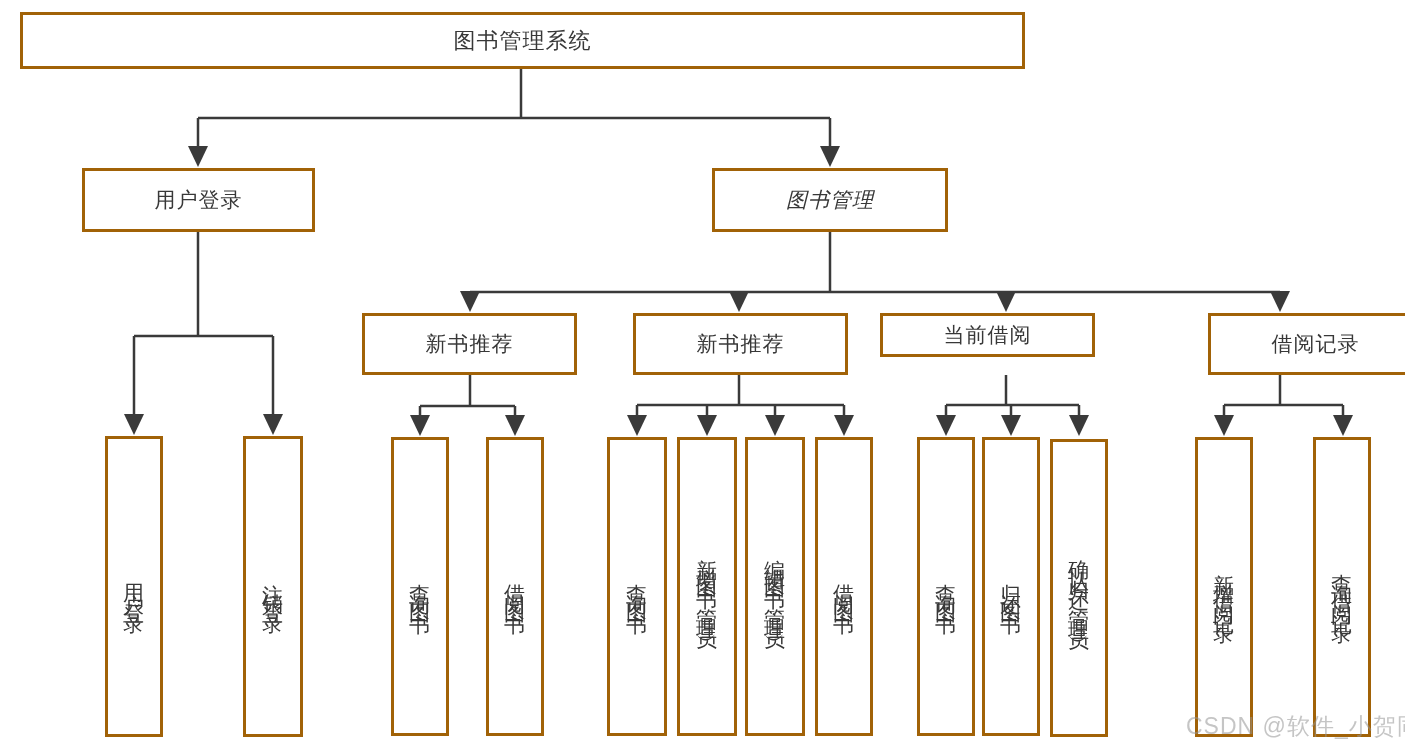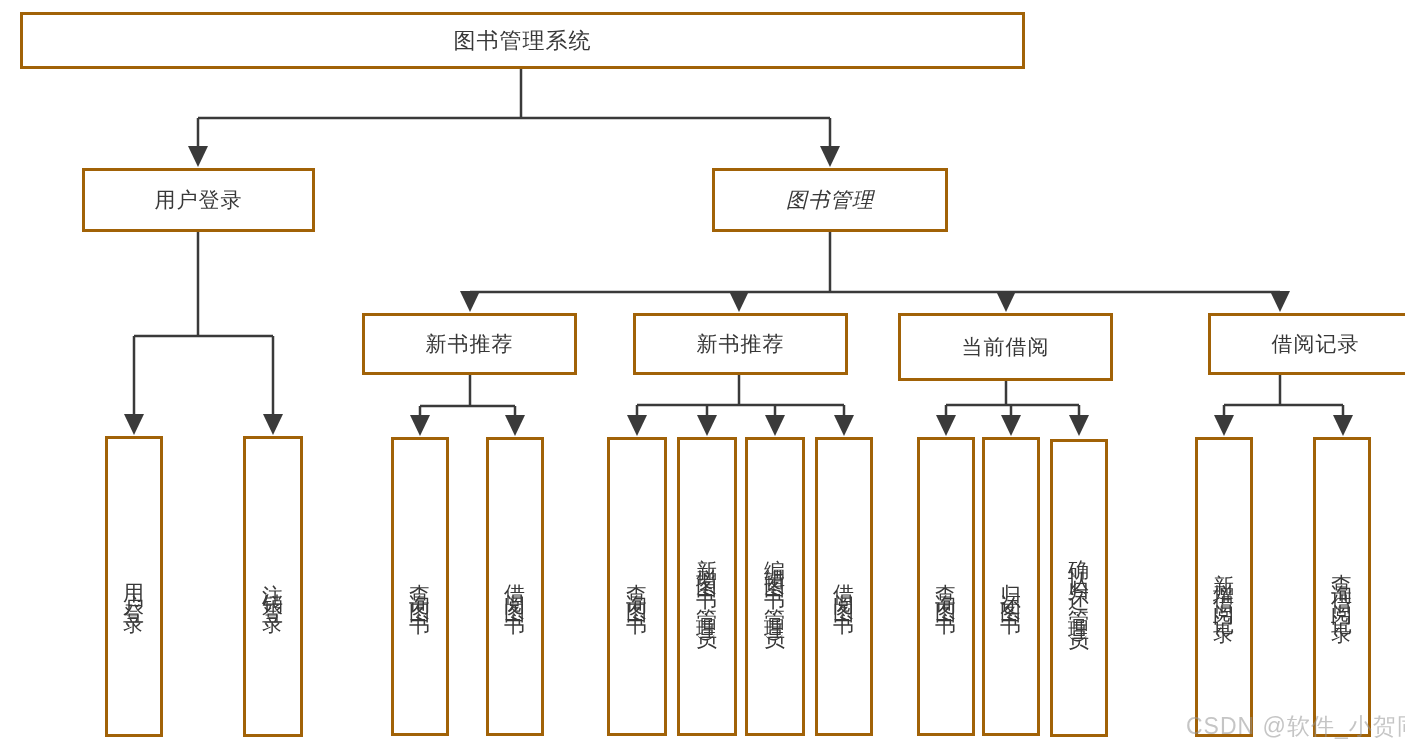--- a/index.html
+++ b/index.html
@@ -114,21 +114,21 @@
   <div class="node hbox" style="left:712px;top:168px;width:236px;height:64px;font-style:italic;">
     <span>图书管理</span>
   </div>
 
   <div class="node hbox" style="left:362px;top:313px;width:215px;height:62px;">
     <span>新书推荐</span>
   </div>
   <div class="node hbox" style="left:633px;top:313px;width:215px;height:62px;">
     <span>新书推荐</span>
   </div>
-  <div class="node hbox" style="left:898px;top:313px;width:215px;height:68px;">
+  <div class="node hbox" style="left:880px;top:313px;width:215px;height:44px;">
     <span>当前借阅</span>
   </div>
   <div class="node hbox" style="left:1172px;top:313px;width:215px;height:62px;margin-left:36px;">
     <span>借阅记录</span>
   </div>
 
   <div class="node vbox" style="left:105px;top:436px;width:58px;height:301px;">
     <span>用户登录</span>
   </div>
   <div class="node vbox" style="left:243px;top:436px;width:60px;height:301px;">

